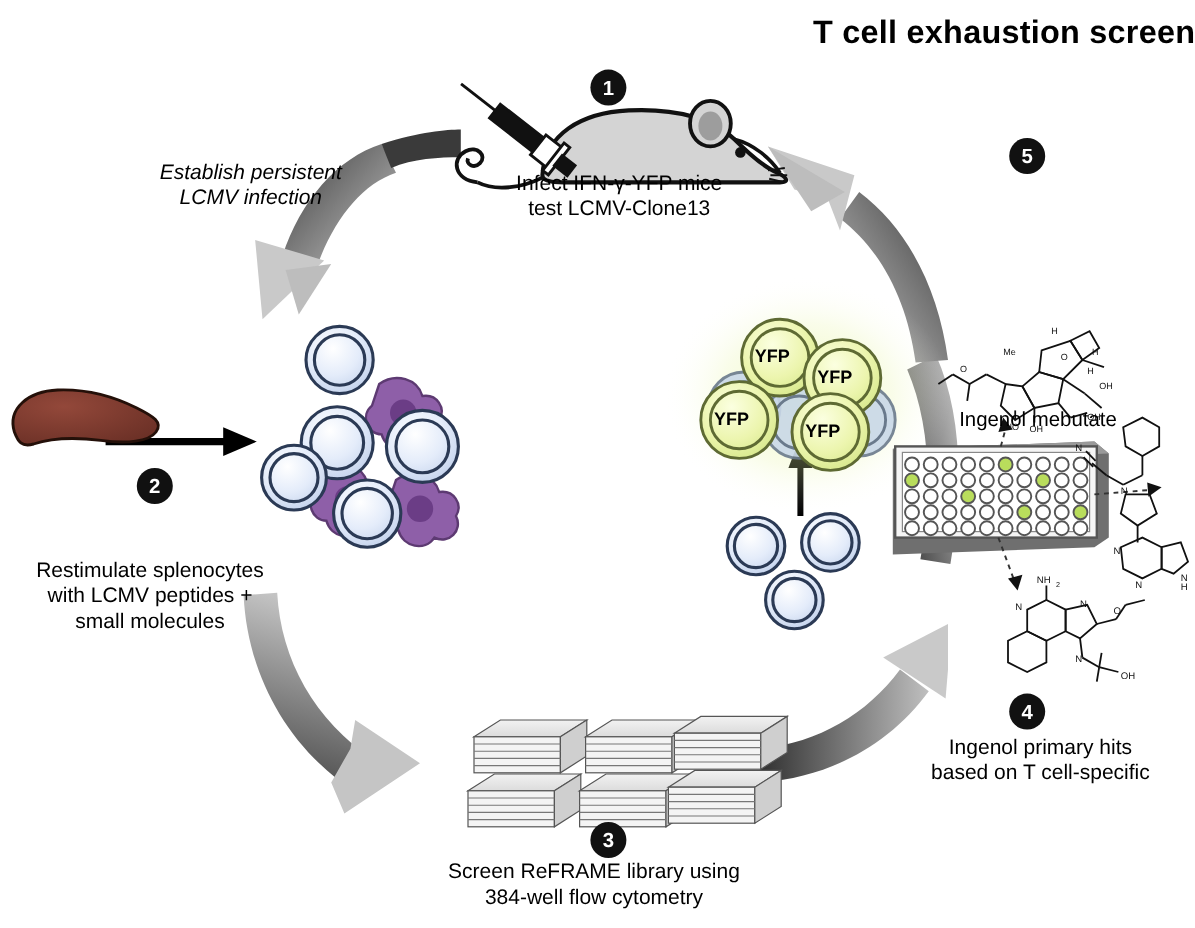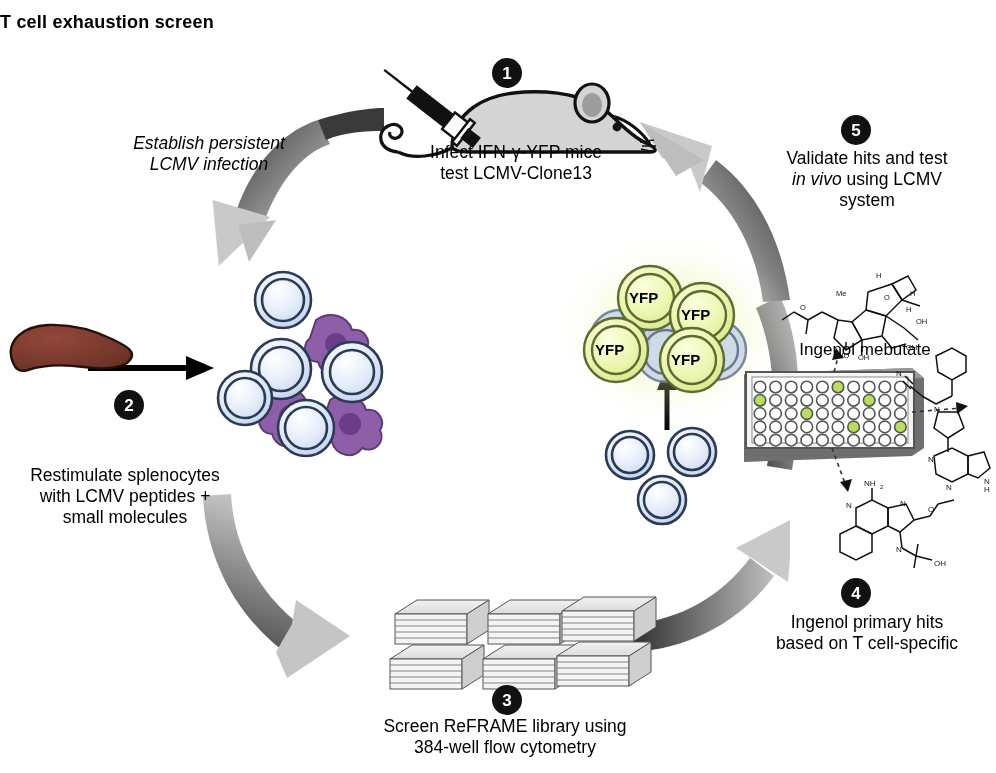--- a/index.html
+++ b/index.html
@@ -1,20 +1,20 @@
 <!DOCTYPE html>
 <html><head>
 <meta charset="utf-8">
 <style>
   html,body{margin:0;padding:0;background:#ffffff;}
   body{width:996px;height:773px;overflow:hidden;
        font-family:"Liberation Sans","DejaVu Sans",sans-serif;color:#000;}
   #stage{position:relative;width:996px;height:773px;}
   .abs{position:absolute;}
-  .ttl{font-size:18px;font-weight:bold;letter-spacing:.2px;text-align:left;
+  .ttl{font-size:27px;font-weight:bold;letter-spacing:.2px;text-align:right;
        width:100%;top:12px;left:0;}
   .cap{font-size:17.5px;line-height:21px;text-align:center;color:#000;}
   .cap i{font-style:italic;}
   .num{width:30px;height:30px;border-radius:50%;background:#111;color:#fff;
        font-size:17px;font-weight:bold;display:flex;align-items:center;
        justify-content:center;line-height:1;}
   .svgl{position:absolute;left:0;top:0;width:996px;height:773px;
         pointer-events:none;}
   .chemlbl{font-size:17px;text-align:center;}
 </style>
@@ -441,37 +441,30 @@
     <div>Establish persistent</div>
     <div>LCMV infection</div>
   </div>
 
   <div class="abs cap" style="left:0px;top:418px;width:250px;margin-top:47px;">
     <div>Restimulate splenocytes</div>
     <div>with LCMV peptides +</div>
     <div>small molecules</div>
   </div>
 
-  <div class="abs cap" style="left:345px;top:716px;width:320px;">
+  <div class="abs cap" style="left:335px;top:716px;width:320px;">
     <div>Screen ReFRAME library using</div>
     <div>384-well flow cytometry</div>
   </div>
 
   <div class="abs cap" style="left:742px;top:612px;width:250px;">
     <div>Ingenol primary hits</div>
     <div>based on T cell-specific</div>
   </div>
 
-  <div class="abs cap" style="left:742px;top:148px;width:250px;">
-    <div>Validate hits and test</div>
-    <div>
-      <i>in vivo</i><span> using LCMV</span>
-    </div>
-    <div>system</div>
-  </div>
 
   <div class="abs chemlbl" style="left:770px;top:340px;width:190px;">Ingenol mebutate</div>
 
   <div class="abs" style="left:629px;top:289px;font-size:15px;font-weight:bold;">YFP</div>
   <div class="abs" style="left:681px;top:306px;font-size:15px;font-weight:bold;">YFP</div>
   <div class="abs" style="left:595px;top:341px;font-size:15px;font-weight:bold;">YFP</div>
   <div class="abs" style="left:671px;top:351px;font-size:15px;font-weight:bold;">YFP</div>
 
 </div>
 

